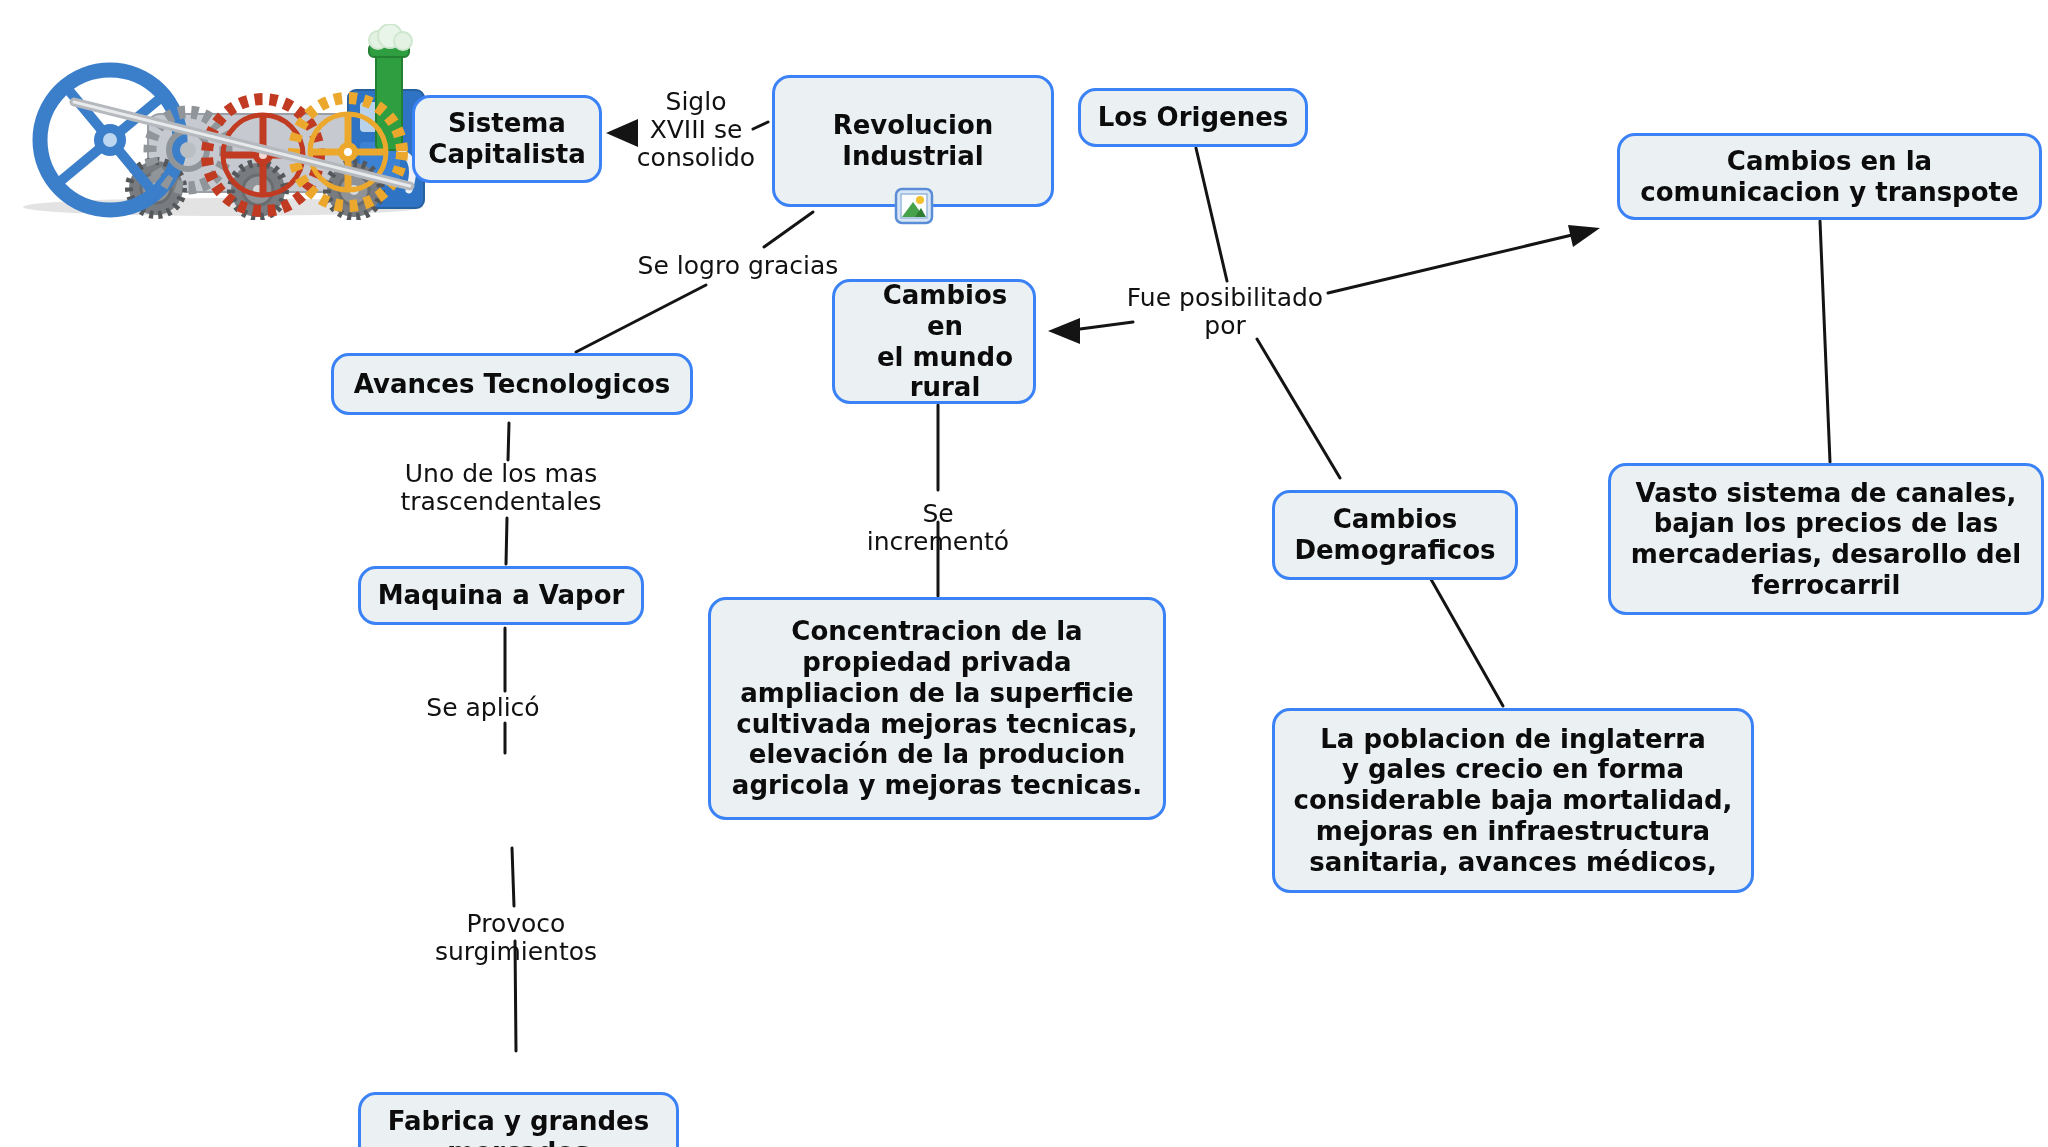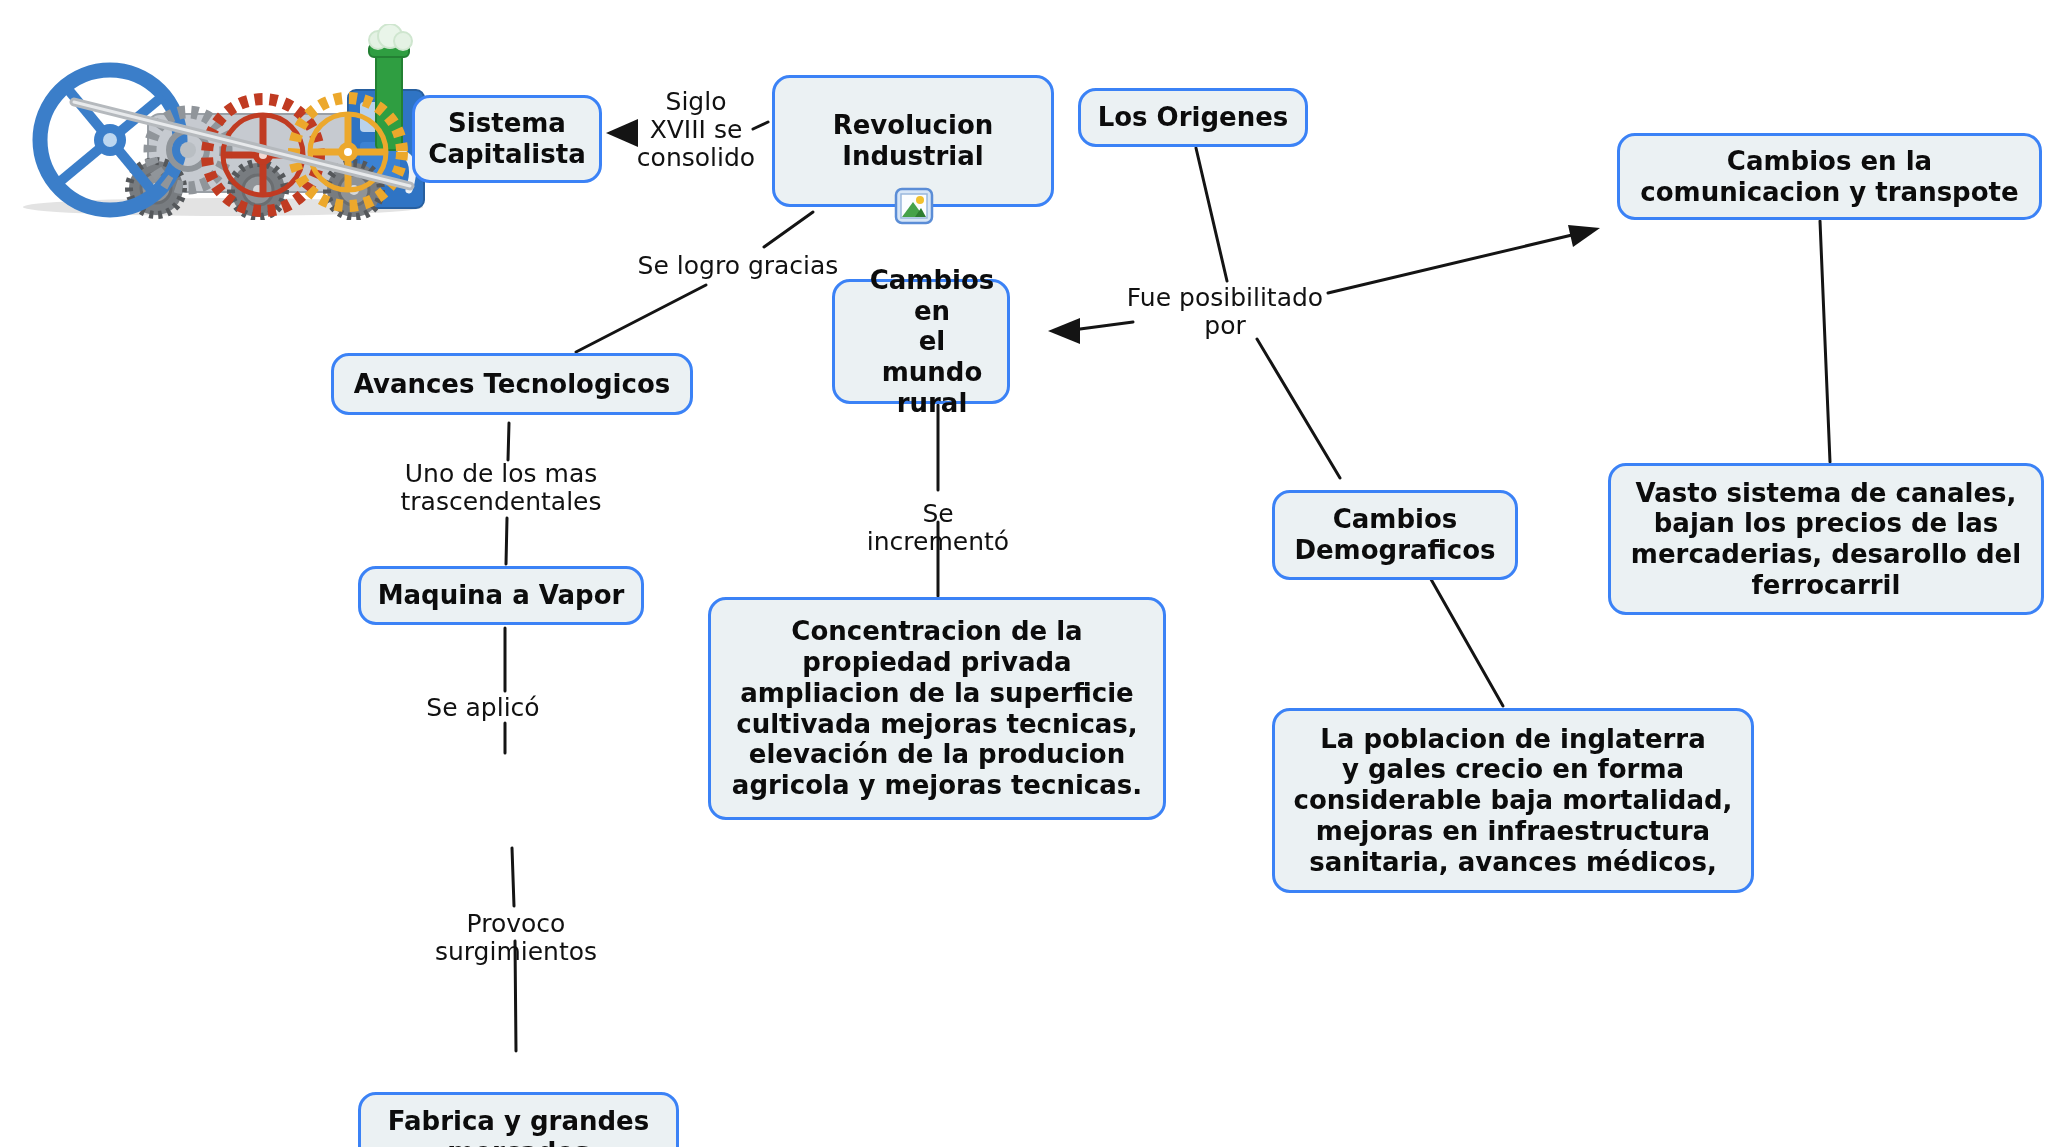--- a/index.html
+++ b/index.html
@@ -18,21 +18,21 @@
   .edge-label{
     position:absolute;box-sizing:border-box;text-align:center;
     font-size:25px;line-height:1.12;color:#111;white-space:pre-line;
   }
   
   #n-sistema      {left:412px; top:95px;  width:190px; height:88px;}
   #n-revolucion   {left:772px; top:75px;  width:282px; height:132px;}
   #n-origenes     {left:1078px;top:88px;  width:230px; height:59px;}
   #n-comunicacion {left:1603px;top:133px; width:425px; height:87px;margin-left:14px;}
   #n-avances      {left:331px; top:353px; width:362px; height:62px;}
-  #n-rural        {left:832px; top:279px; width:178px; height:125px;padding-left:32px;}
+  #n-rural        {left:832px; top:279px; width:204px; height:125px;padding-left:32px;}
   #n-demograficos {left:1272px;top:482px; width:246px; height:90px;margin-top:8px;}
   #n-vasto        {left:1608px;top:463px; width:436px; height:152px;}
   #n-maquina      {left:358px; top:566px; width:286px; height:59px;}
   #n-concentracion{left:708px; top:597px; width:458px; height:223px;}
   #n-industria    {left:358px; top:755px; width:314px; height:92px;}
   #n-poblacion    {left:1228px;top:708px; width:482px; height:185px;margin-left:44px;}
   #n-fabrica      {left:358px; top:1092px;width:321px; height:90px;}
   
   #l-siglo        {left:628px; top:88px;  width:136px;}
   #l-selogro      {left:633px; top:252px; width:210px;}

